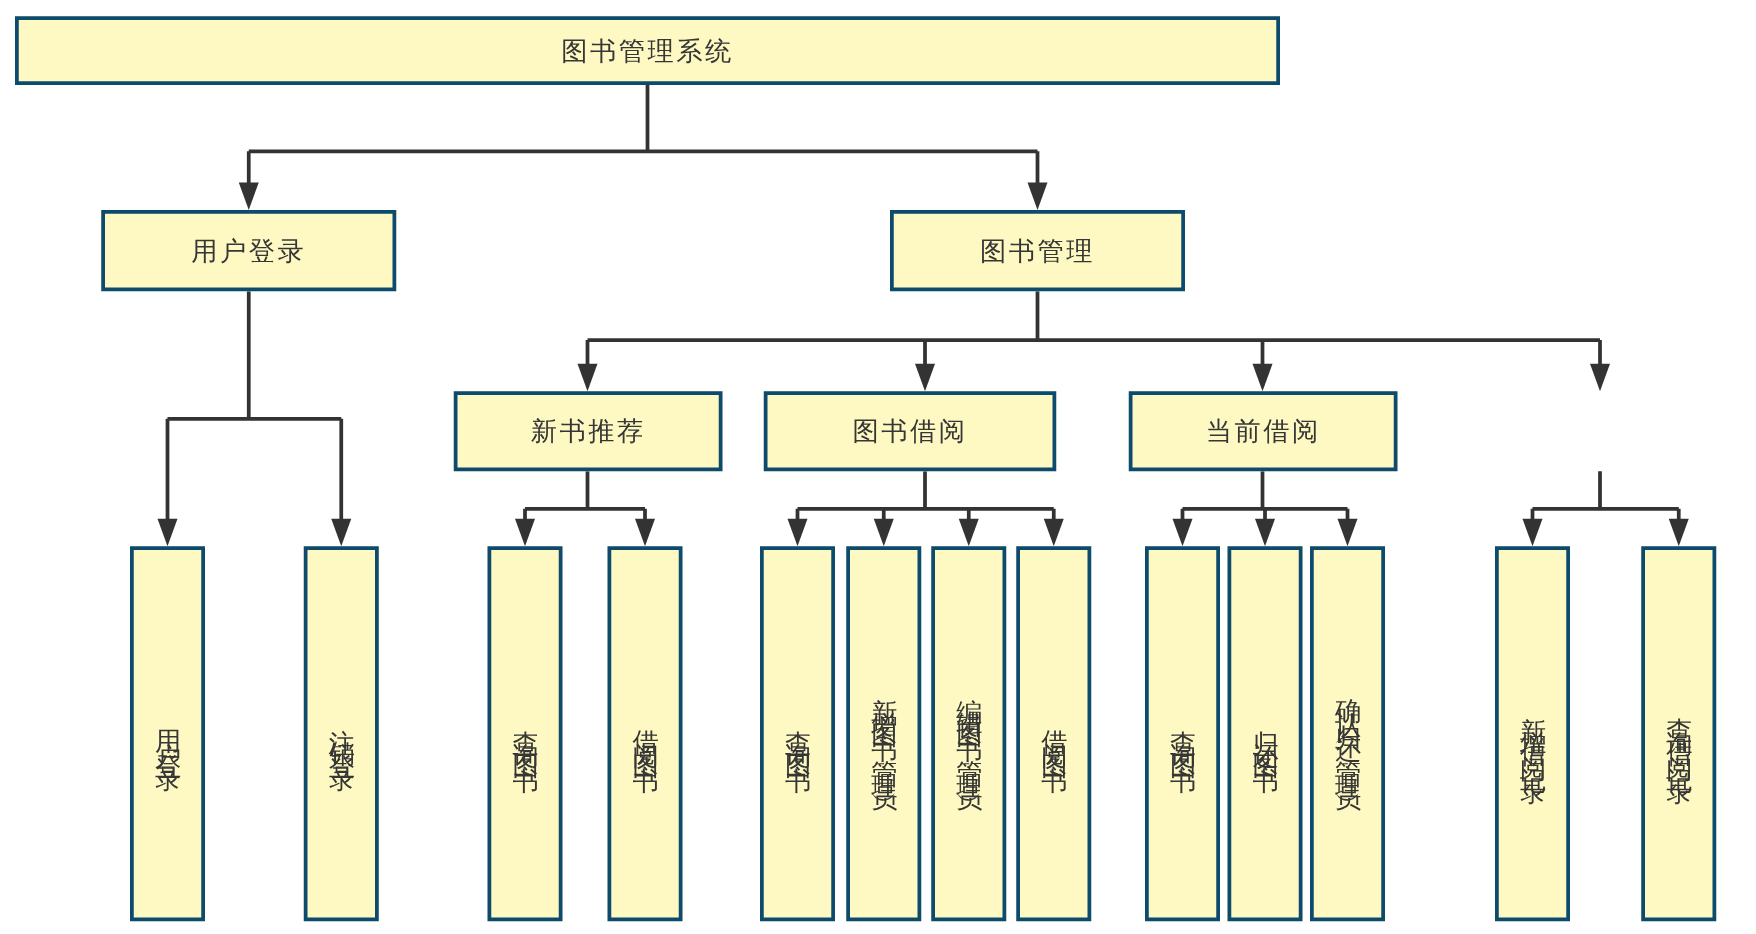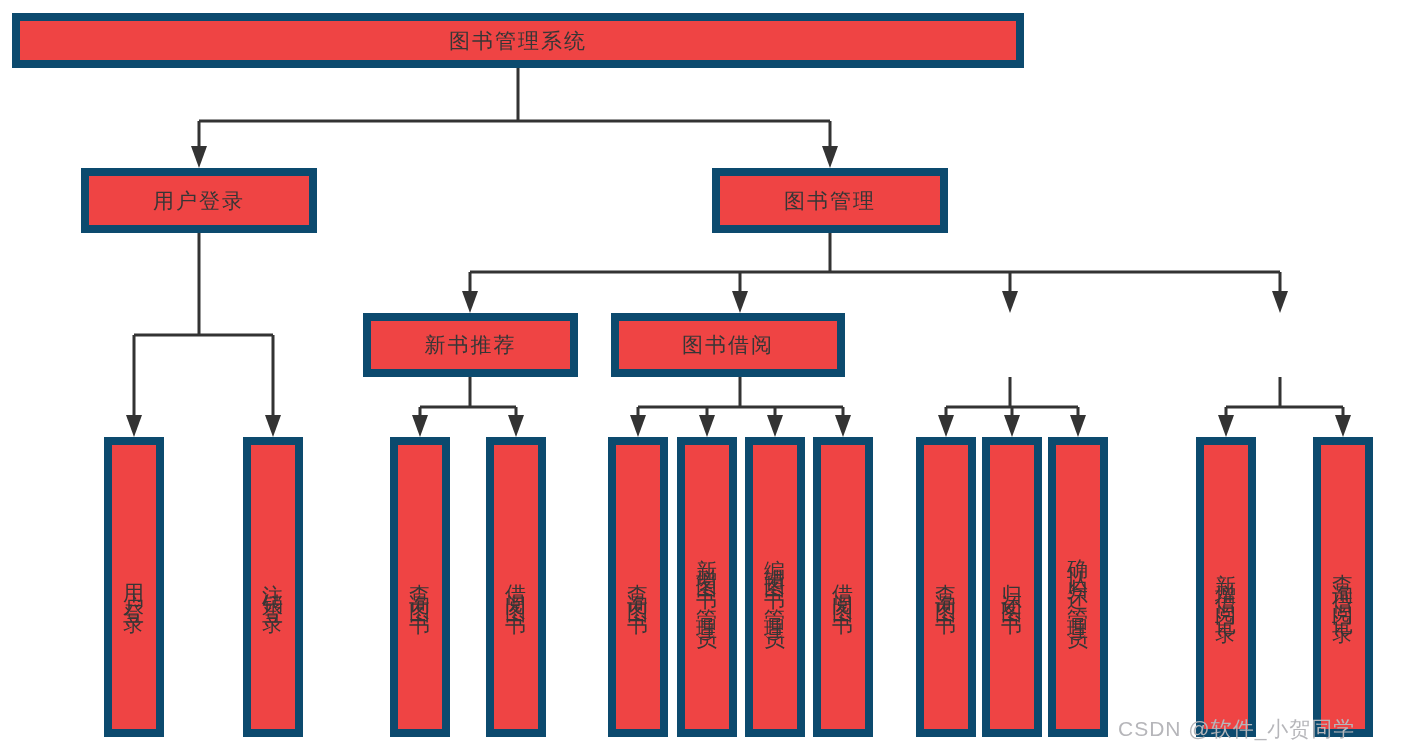--- a/index.html
+++ b/index.html
@@ -17,22 +17,22 @@
   }
   .edges {
     position: absolute;
     left: 0;
     top: 0;
     z-index: 1;
   }
   .node {
     position: absolute;
     box-sizing: border-box;
-    border: 8px solid #0c4a6e;
-    background: #ef4444;
+    border: 3px solid #0c4a6e;
+    background: #fef9c3;
     display: flex;
     align-items: center;
     justify-content: center;
     color: #363636;
     font-size: 21px;
     z-index: 2;
   }
   .node.h span {
     letter-spacing: 2px;
     white-space: nowrap;
@@ -103,20 +103,23 @@
   <div class="node h" style="left:363px;top:313px;width:215px;height:64px">
     <span>新书推荐</span>
   </div>
 
   <div class="node h" style="left:712px;top:168px;width:236px;height:65px">
     <span>图书管理</span>
   </div>
   <div class="node h" style="left:611px;top:313px;width:234px;height:64px">
     <span>图书借阅</span>
   </div>
+  <div class="node h" style="left:903px;top:313px;width:215px;height:64px">
+    <span>当前借阅</span>
+  </div>
 
   <div class="node v" style="left:104px;top:437px;width:60px;height:300px">
     <span class="vtext">用户登录</span>
   </div>
   <div class="node v" style="left:243px;top:437px;width:60px;height:300px">
     <span class="vtext">注销登录</span>
   </div>
 
   <div class="node v" style="left:390px;top:437px;width:60px;height:300px">
     <span class="vtext">查询图书</span>
@@ -148,15 +151,14 @@
     <span class="vtext">确认归还（管理员）</span>
   </div>
 
   <div class="node v" style="left:1196px;top:437px;width:60px;height:300px">
     <span class="vtext">新增借阅记录</span>
   </div>
   <div class="node v" style="left:1313px;top:437px;width:60px;height:300px">
     <span class="vtext">查询借阅记录</span>
   </div>
 
-  <div class="watermark">CSDN @软件_小贺同学</div>
 
 </div>
 
 </body></html>

